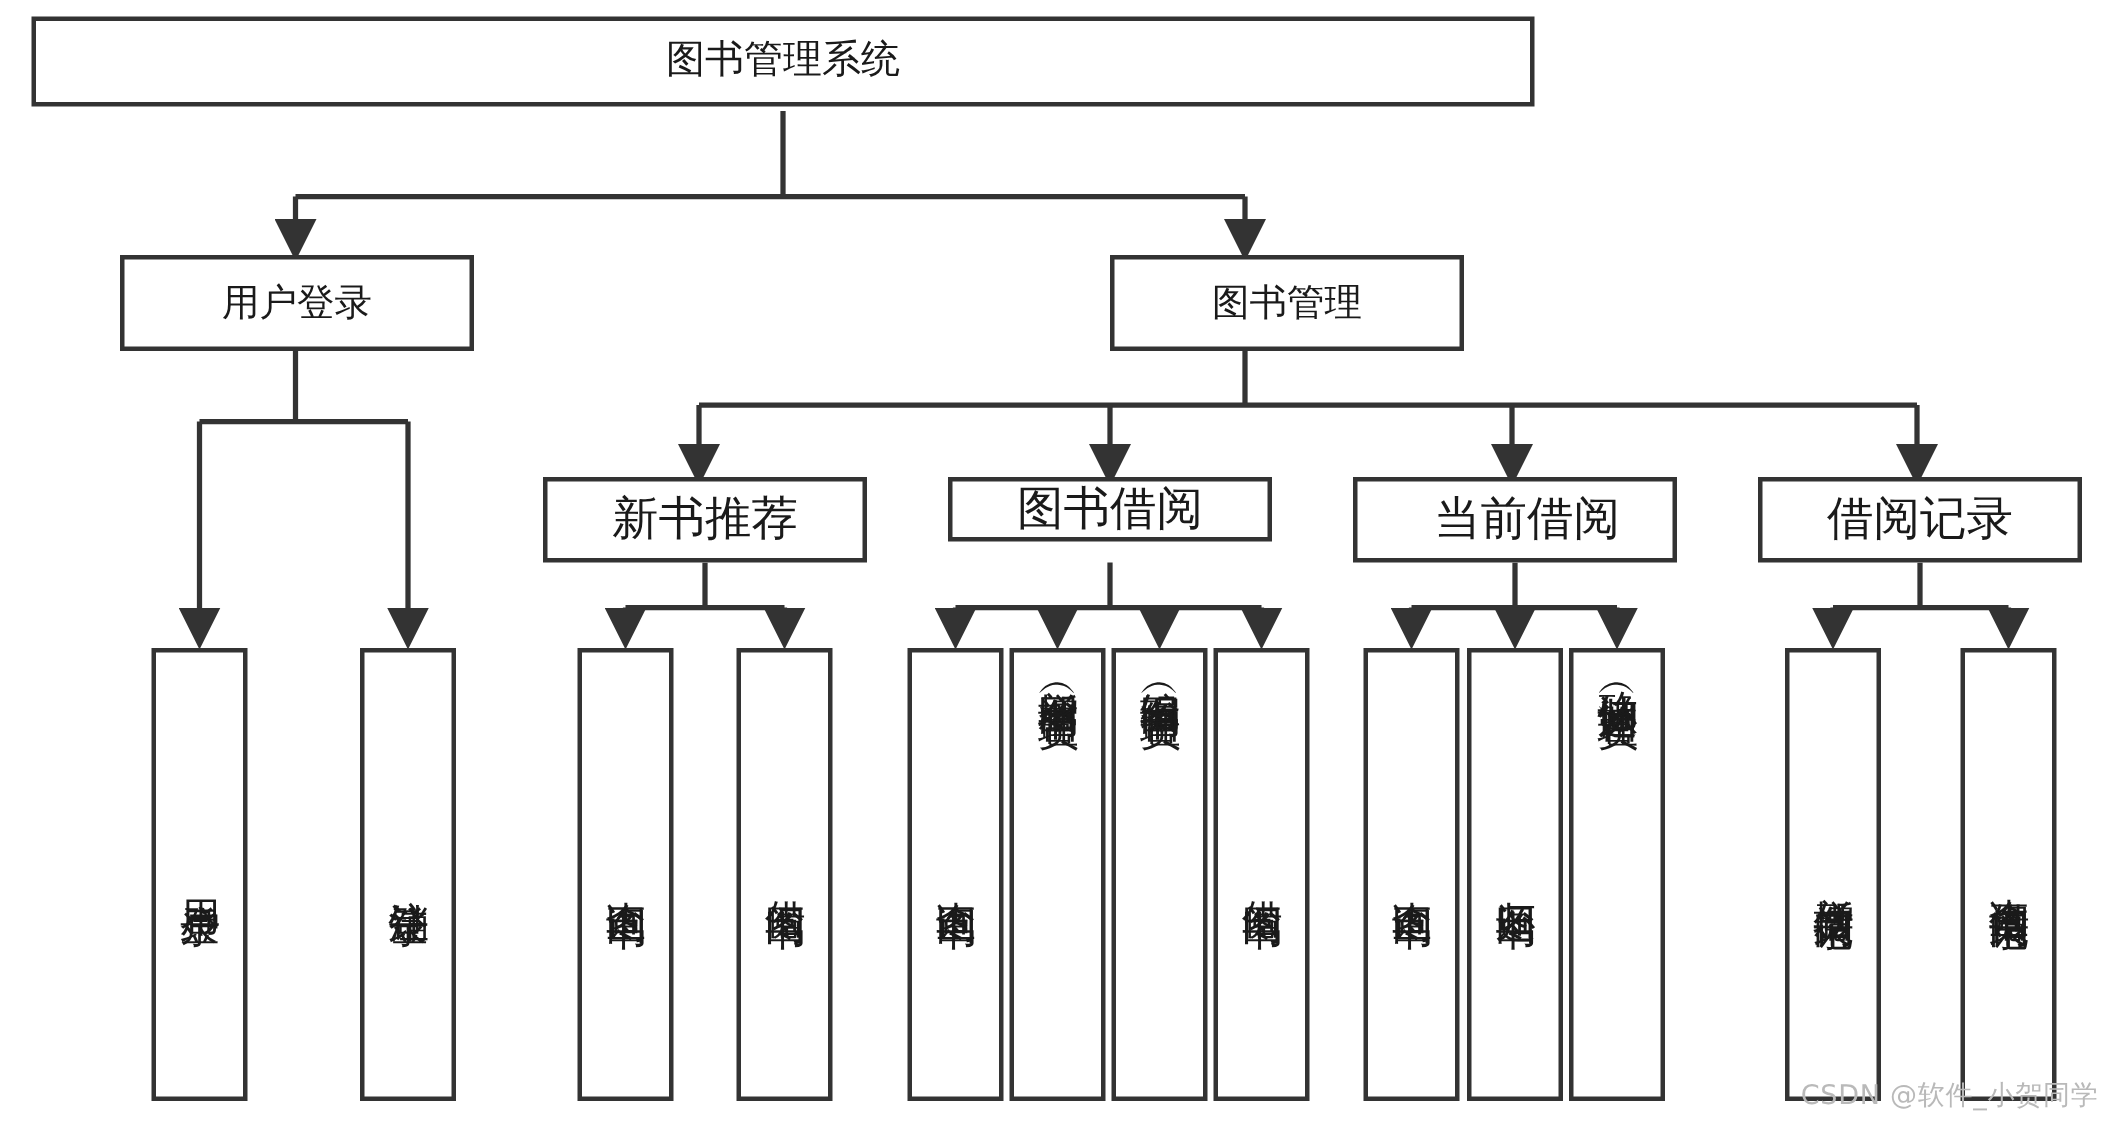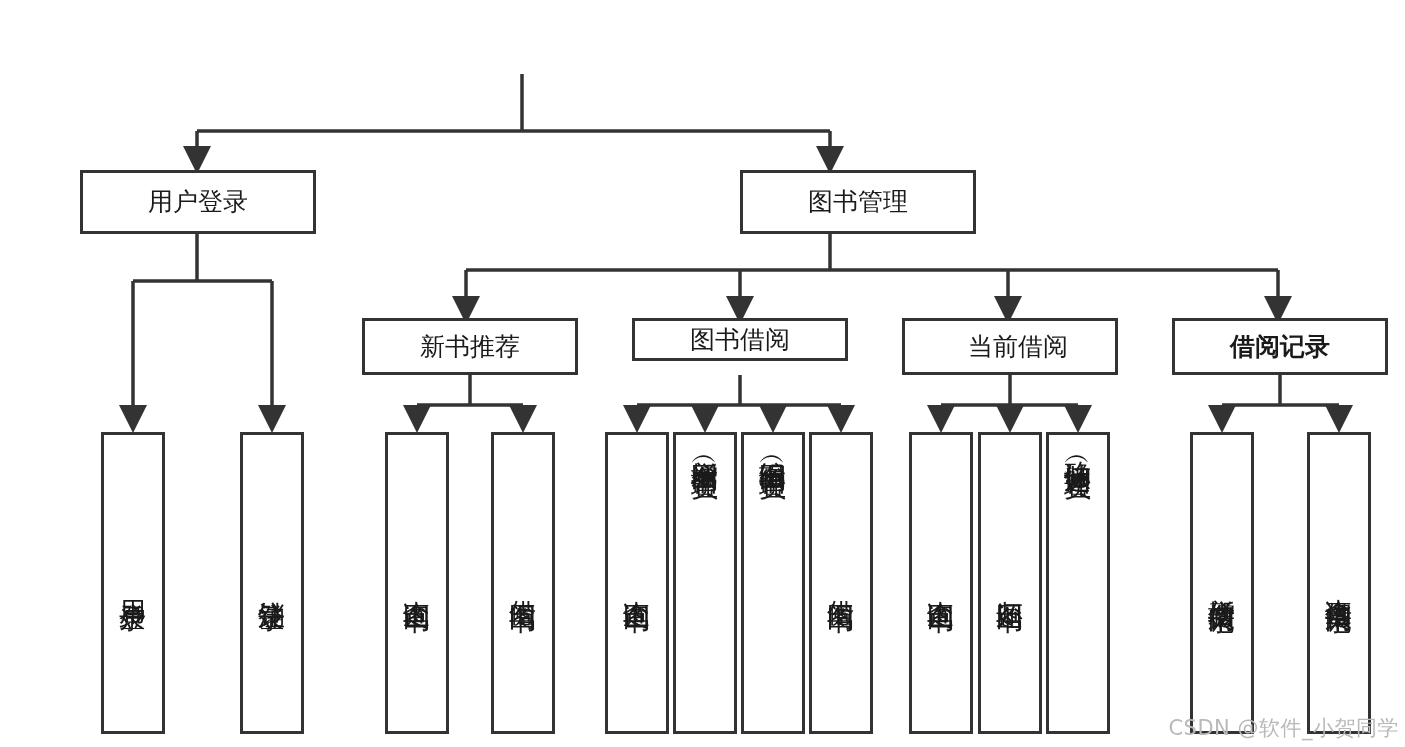--- a/index.html
+++ b/index.html
@@ -33,21 +33,21 @@
     justify-content: center;
     color: #1a1a1a;
   }
   .node .label {
     text-align: center;
     line-height: 1.12;
     white-space: nowrap;
   }
   .node.root .label { font-size: 26px; }
   .node.lvl2 .label { font-size: 25px; }
-  .node.lvl3 .label { font-size: 25px; }
+  .node.lvl3 .label { font-size: 31px; }
 
   .node.leaf {
     align-items: flex-start;
     justify-content: center;
     padding-top: 0;
   }
   .node.leaf .label {
     writing-mode: vertical-rl;
     text-orientation: upright;
     font-size: 27px;
@@ -56,21 +56,21 @@
     white-space: nowrap;
   }
   .node.leaf.mid { align-items: center; }
   .node.leaf.top { align-items: flex-start; }
   .node.leaf.top .label { margin-top: 4px; }
 
   .watermark {
     position: absolute;
     right: 6px;
     bottom: 5px;
-    font-size: 21px;
+    font-size: 18px;
     color: #b9b9b9;
     white-space: nowrap;
     letter-spacing: 0.5px;
     margin-left: 15px;
   }
 </style>
 </head>
 <body>
 
 <div id="canvas">
@@ -120,38 +120,41 @@
       <path d="M 1010 405 L 1010 419" marker-end="url(#arrow)"></path>
       <path d="M 1078 405 L 1078 419" marker-end="url(#arrow)"></path>
 
       <path d="M 1280 375 L 1280 405"></path>
       <path d="M 1222 405 L 1339 405"></path>
       <path d="M 1222 405 L 1222 419" marker-end="url(#arrow)"></path>
       <path d="M 1339 405 L 1339 419" marker-end="url(#arrow)"></path>
     </g>
   </svg>
 
+  <div class="node root" style="left:21px; top:11px; width:1002px; height:60px;">
+    <span class="label">图书管理系统</span>
+  </div>
 
   <div class="node lvl2" style="left:80px; top:170px; width:236px; height:64px;">
     <span class="label">用户登录</span>
   </div>
   <div class="node lvl2" style="left:712px; top:170px; width:236px; height:64px;margin-left:28px;">
     <span class="label">图书管理</span>
   </div>
 
   <div class="node lvl3" style="left:362px; top:318px; width:216px; height:57px;">
     <span class="label">新书推荐</span>
   </div>
   <div class="node lvl3" style="left:632px; top:318px; width:216px; height:43px;">
     <span class="label">图书借阅</span>
   </div>
   <div class="node lvl3" style="left:902px; top:318px; width:216px; height:57px;padding-left:16px;">
     <span class="label">当前借阅</span>
   </div>
-  <div class="node lvl3" style="left:1172px; top:318px; width:216px; height:57px;font-weight:bold;">
+  <div class="node lvl3" style="left:1172px; top:318px; width:216px; height:57px;">
     <span class="label">借阅记录</span>
   </div>
 
   <div class="node leaf mid" style="left:101px; top:432px; width:64px; height:302px;">
     <span class="label">用户登录</span>
   </div>
   <div class="node leaf mid" style="left:240px; top:432px; width:64px; height:302px;">
     <span class="label">注销登录</span>
   </div>
 

